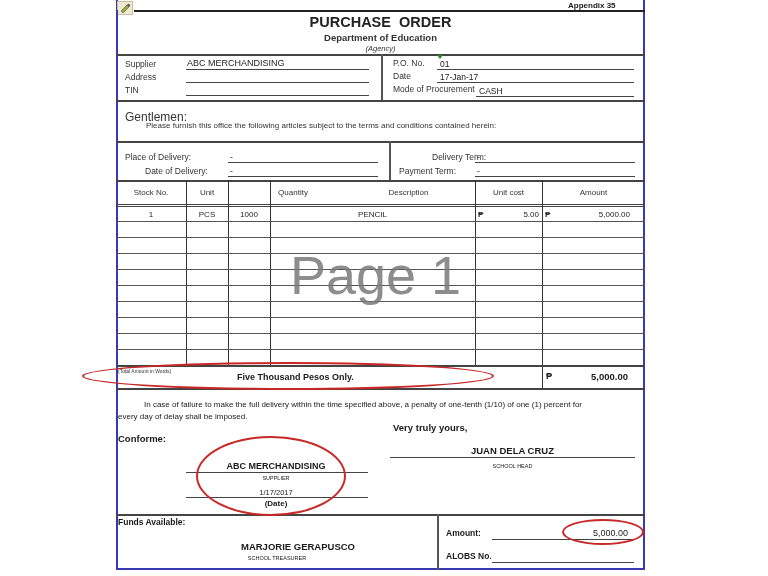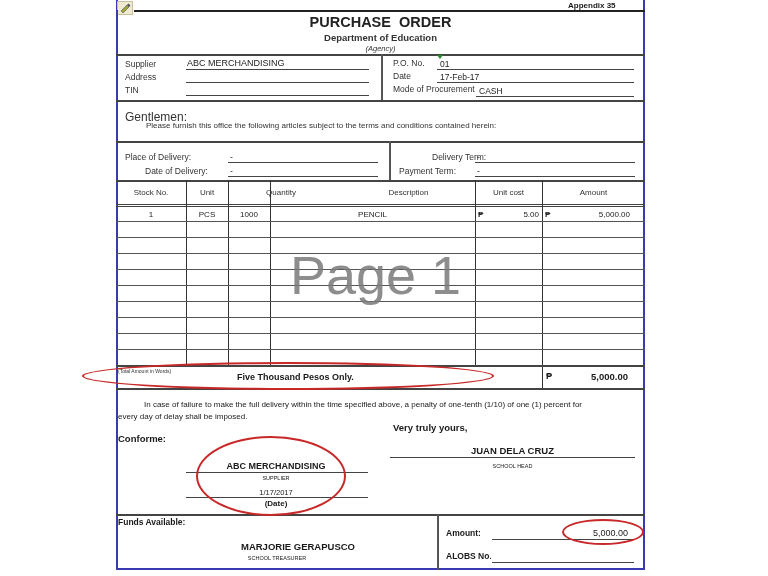--- a/index.html
+++ b/index.html
@@ -59,21 +59,21 @@
 <div class="t lbl" style="left:125px;top:85px;">TIN</div>
 <div class="t val" style="left:187px;top:85px;"></div>
 <div class="uline" style="left:186px;top:95px;width:183px;"></div>
 <div class="vline vthick" style="left:381px;top:54px;height:46px;"></div>
 
 <div class="t lbl" style="left:393px;top:58px;">P.O. No.</div>
 <div class="abs" style="left:437px;top:55px;width:0;height:0;border-left:3px solid transparent;border-right:3px solid transparent;border-top:4px solid #2a8a2a;"></div>
 <div class="t val" style="left:440px;top:59px;">01</div>
 <div class="uline" style="left:437px;top:69px;width:197px;"></div>
 <div class="t lbl" style="left:393px;top:71px;">Date</div>
-<div class="t val" style="left:440px;top:72px;">17-Feb-17</div>
+<div class="t val" style="left:440px;top:72px;">17-Jan-17</div>
 <div class="uline" style="left:437px;top:82px;width:197px;"></div>
 <div class="t lbl" style="left:393px;top:84px;">Mode of Procurement</div>
 <div class="t val" style="left:479px;top:86px;">CASH</div>
 <div class="uline" style="left:476px;top:96px;width:158px;"></div>
 <div class="hline" style="left:116px;top:100px;width:529px;"></div>
 
 <div class="t lbl" style="left:125px;top:110px;font-size:12px;">Gentlemen:</div>
 <div class="t lbl" style="left:146px;top:121px;font-size:8px;">Please furnish this office the following articles subject to the terms and conditions contained herein:</div>
 <div class="hline" style="left:116px;top:141px;width:529px;"></div>
 
@@ -87,21 +87,21 @@
 <div class="t lbl" style="left:399px;top:152px;margin-left:33px;">Delivery Term:</div>
 <div class="t val" style="left:477px;top:152px;">-</div>
 <div class="uline" style="left:475px;top:162px;width:160px;"></div>
 <div class="t lbl" style="left:399px;top:166px;">Payment Term:</div>
 <div class="t val" style="left:477px;top:166px;">-</div>
 <div class="uline" style="left:475px;top:176px;width:160px;"></div>
 <div class="hline" style="left:116px;top:180px;width:529px;"></div>
 
 <div class="hdr-cell" style="left:116px;width:70px;top:188px;">Stock No.</div>
 <div class="hdr-cell" style="left:186px;width:42px;top:188px;">Unit</div>
-<div class="hdr-cell" style="left:228px;width:42px;top:188px;padding-left:32px;">Quantity</div>
+<div class="hdr-cell" style="left:240px;width:42px;top:188px;padding-left:32px;">Quantity</div>
 <div class="hdr-cell" style="left:270px;width:205px;top:188px;padding-left:36px;">Description</div>
 <div class="hdr-cell" style="left:475px;width:67px;top:188px;">Unit cost</div>
 <div class="hdr-cell" style="left:542px;width:103px;top:188px;">Amount</div>
 <div class="hline" style="left:116px;top:204px;width:529px;border-top:3px double #444;"></div>
 
 <div class="vline" style="left:186px;top:180px;height:186px;"></div>
 <div class="vline" style="left:228px;top:180px;height:186px;"></div>
 <div class="vline" style="left:270px;top:180px;height:186px;"></div>
 <div class="vline" style="left:475px;top:180px;height:186px;"></div>
 <div class="vline" style="left:542px;top:180px;height:208px;"></div>

